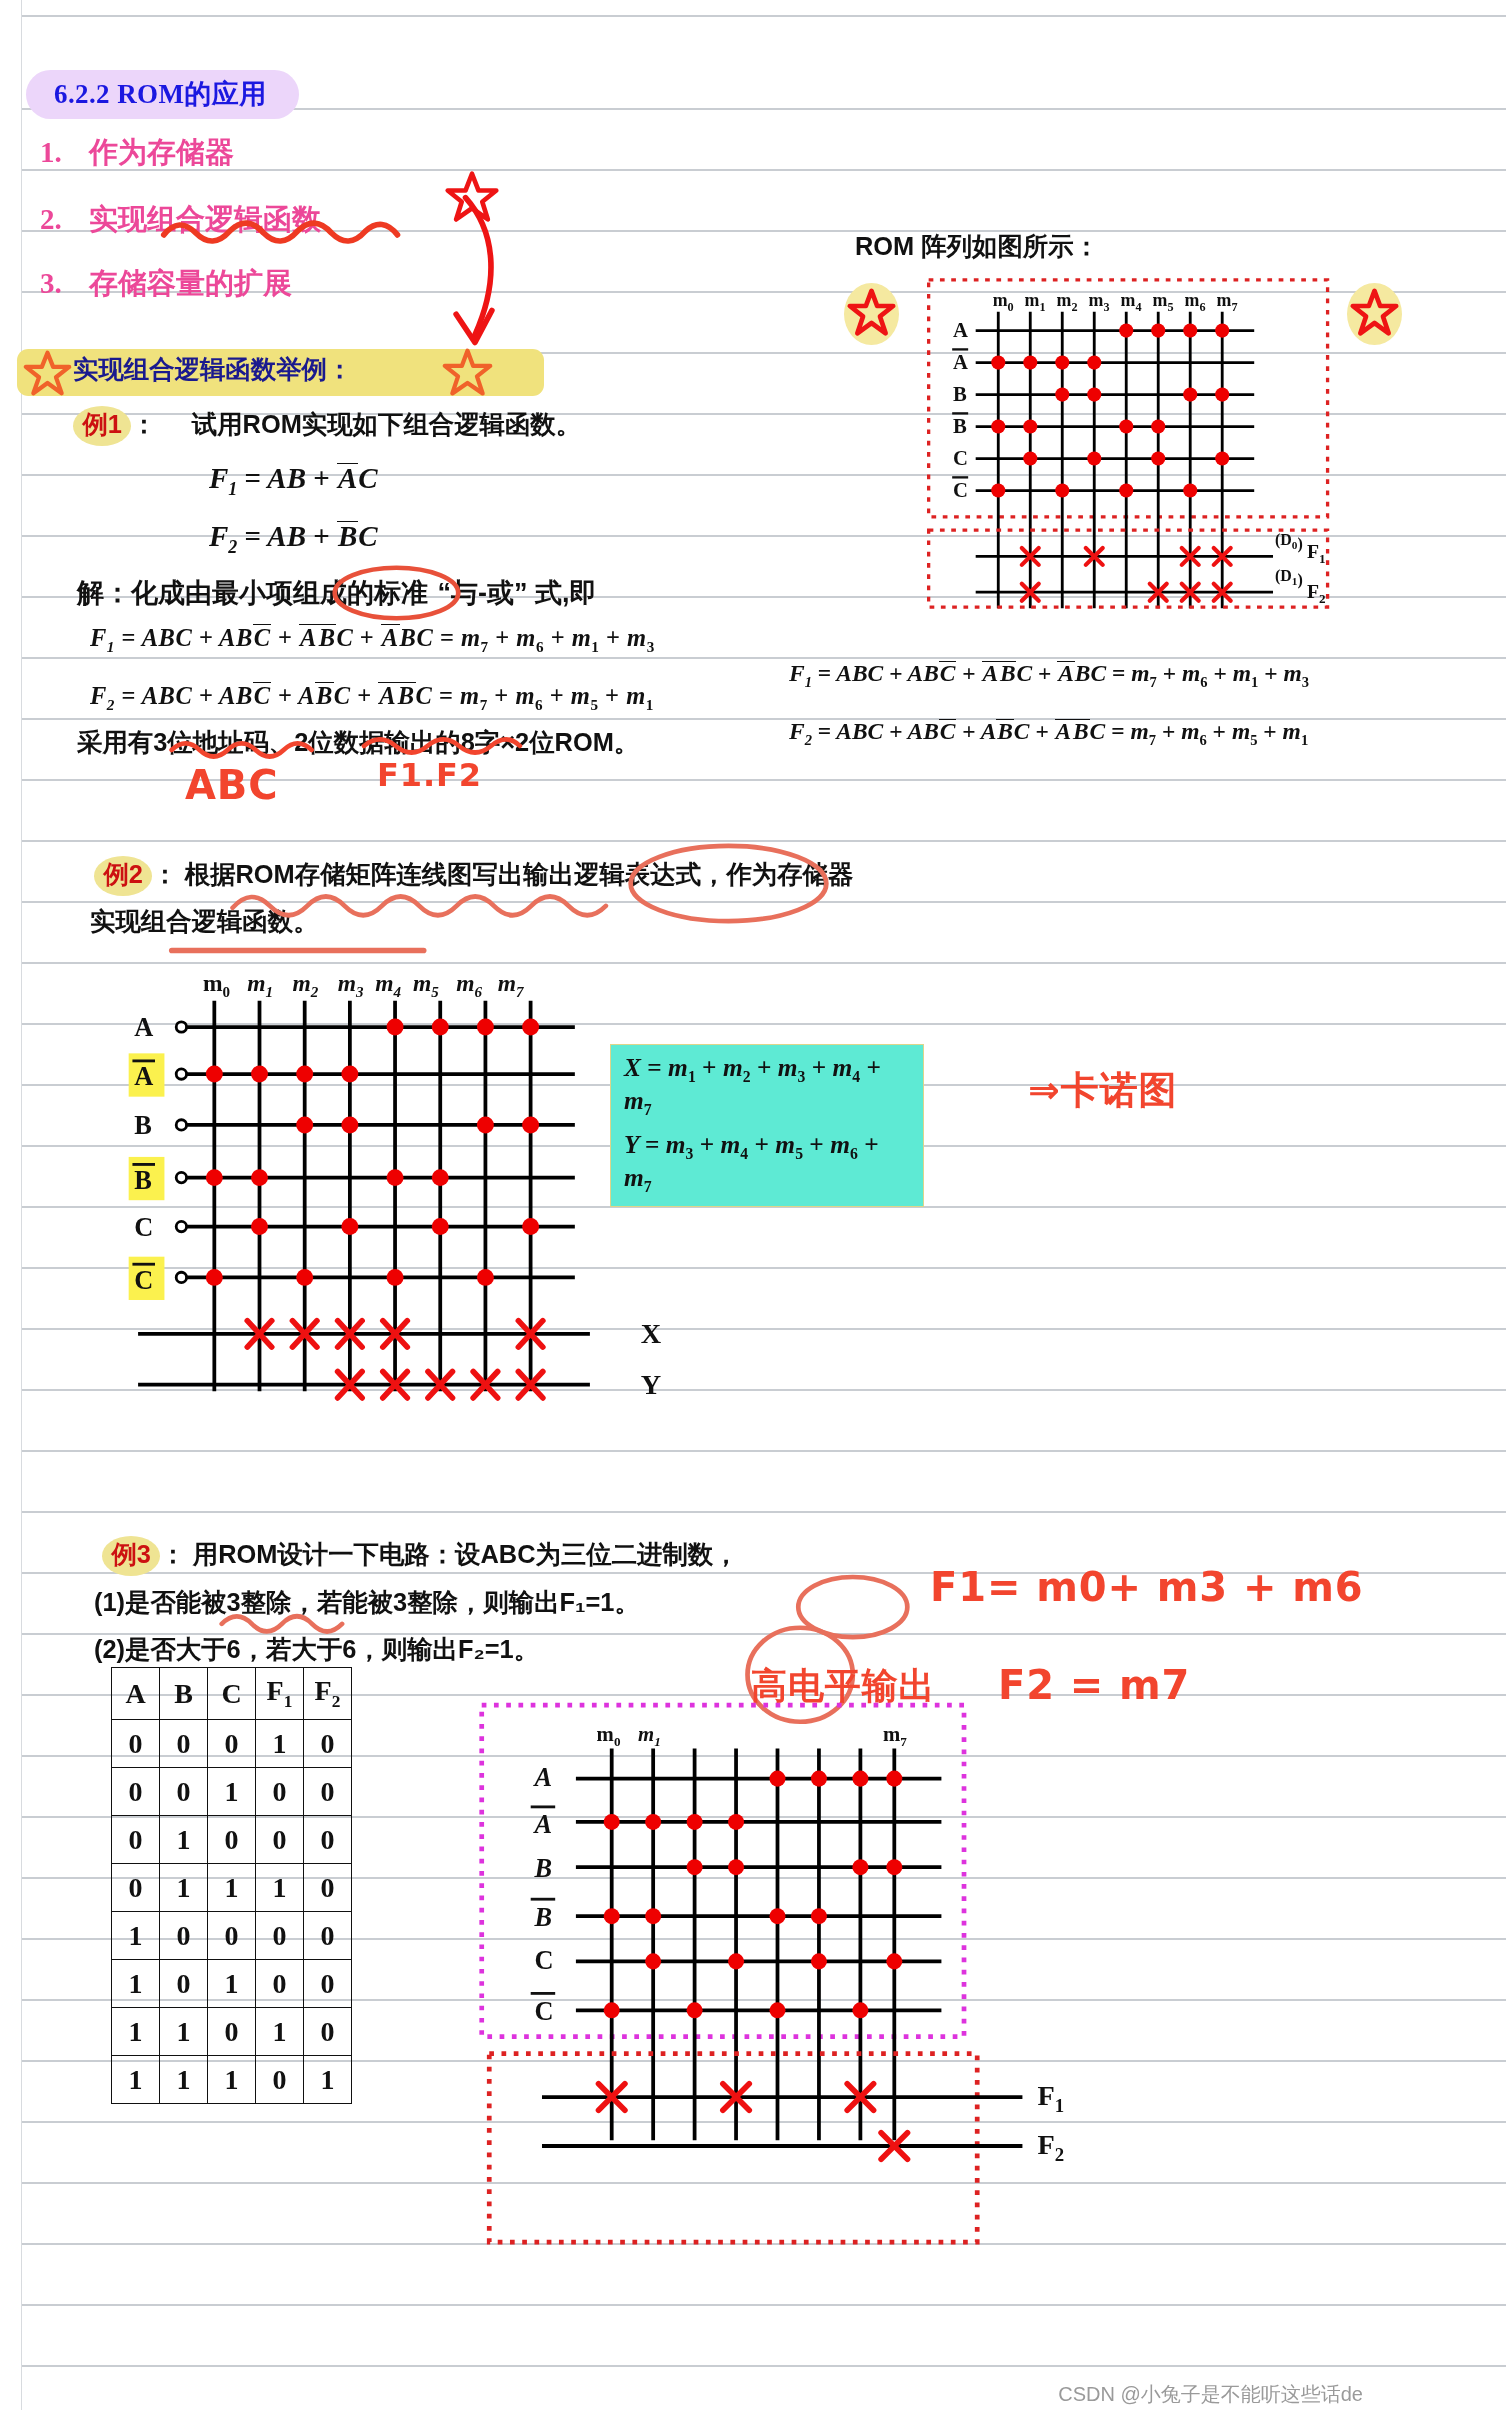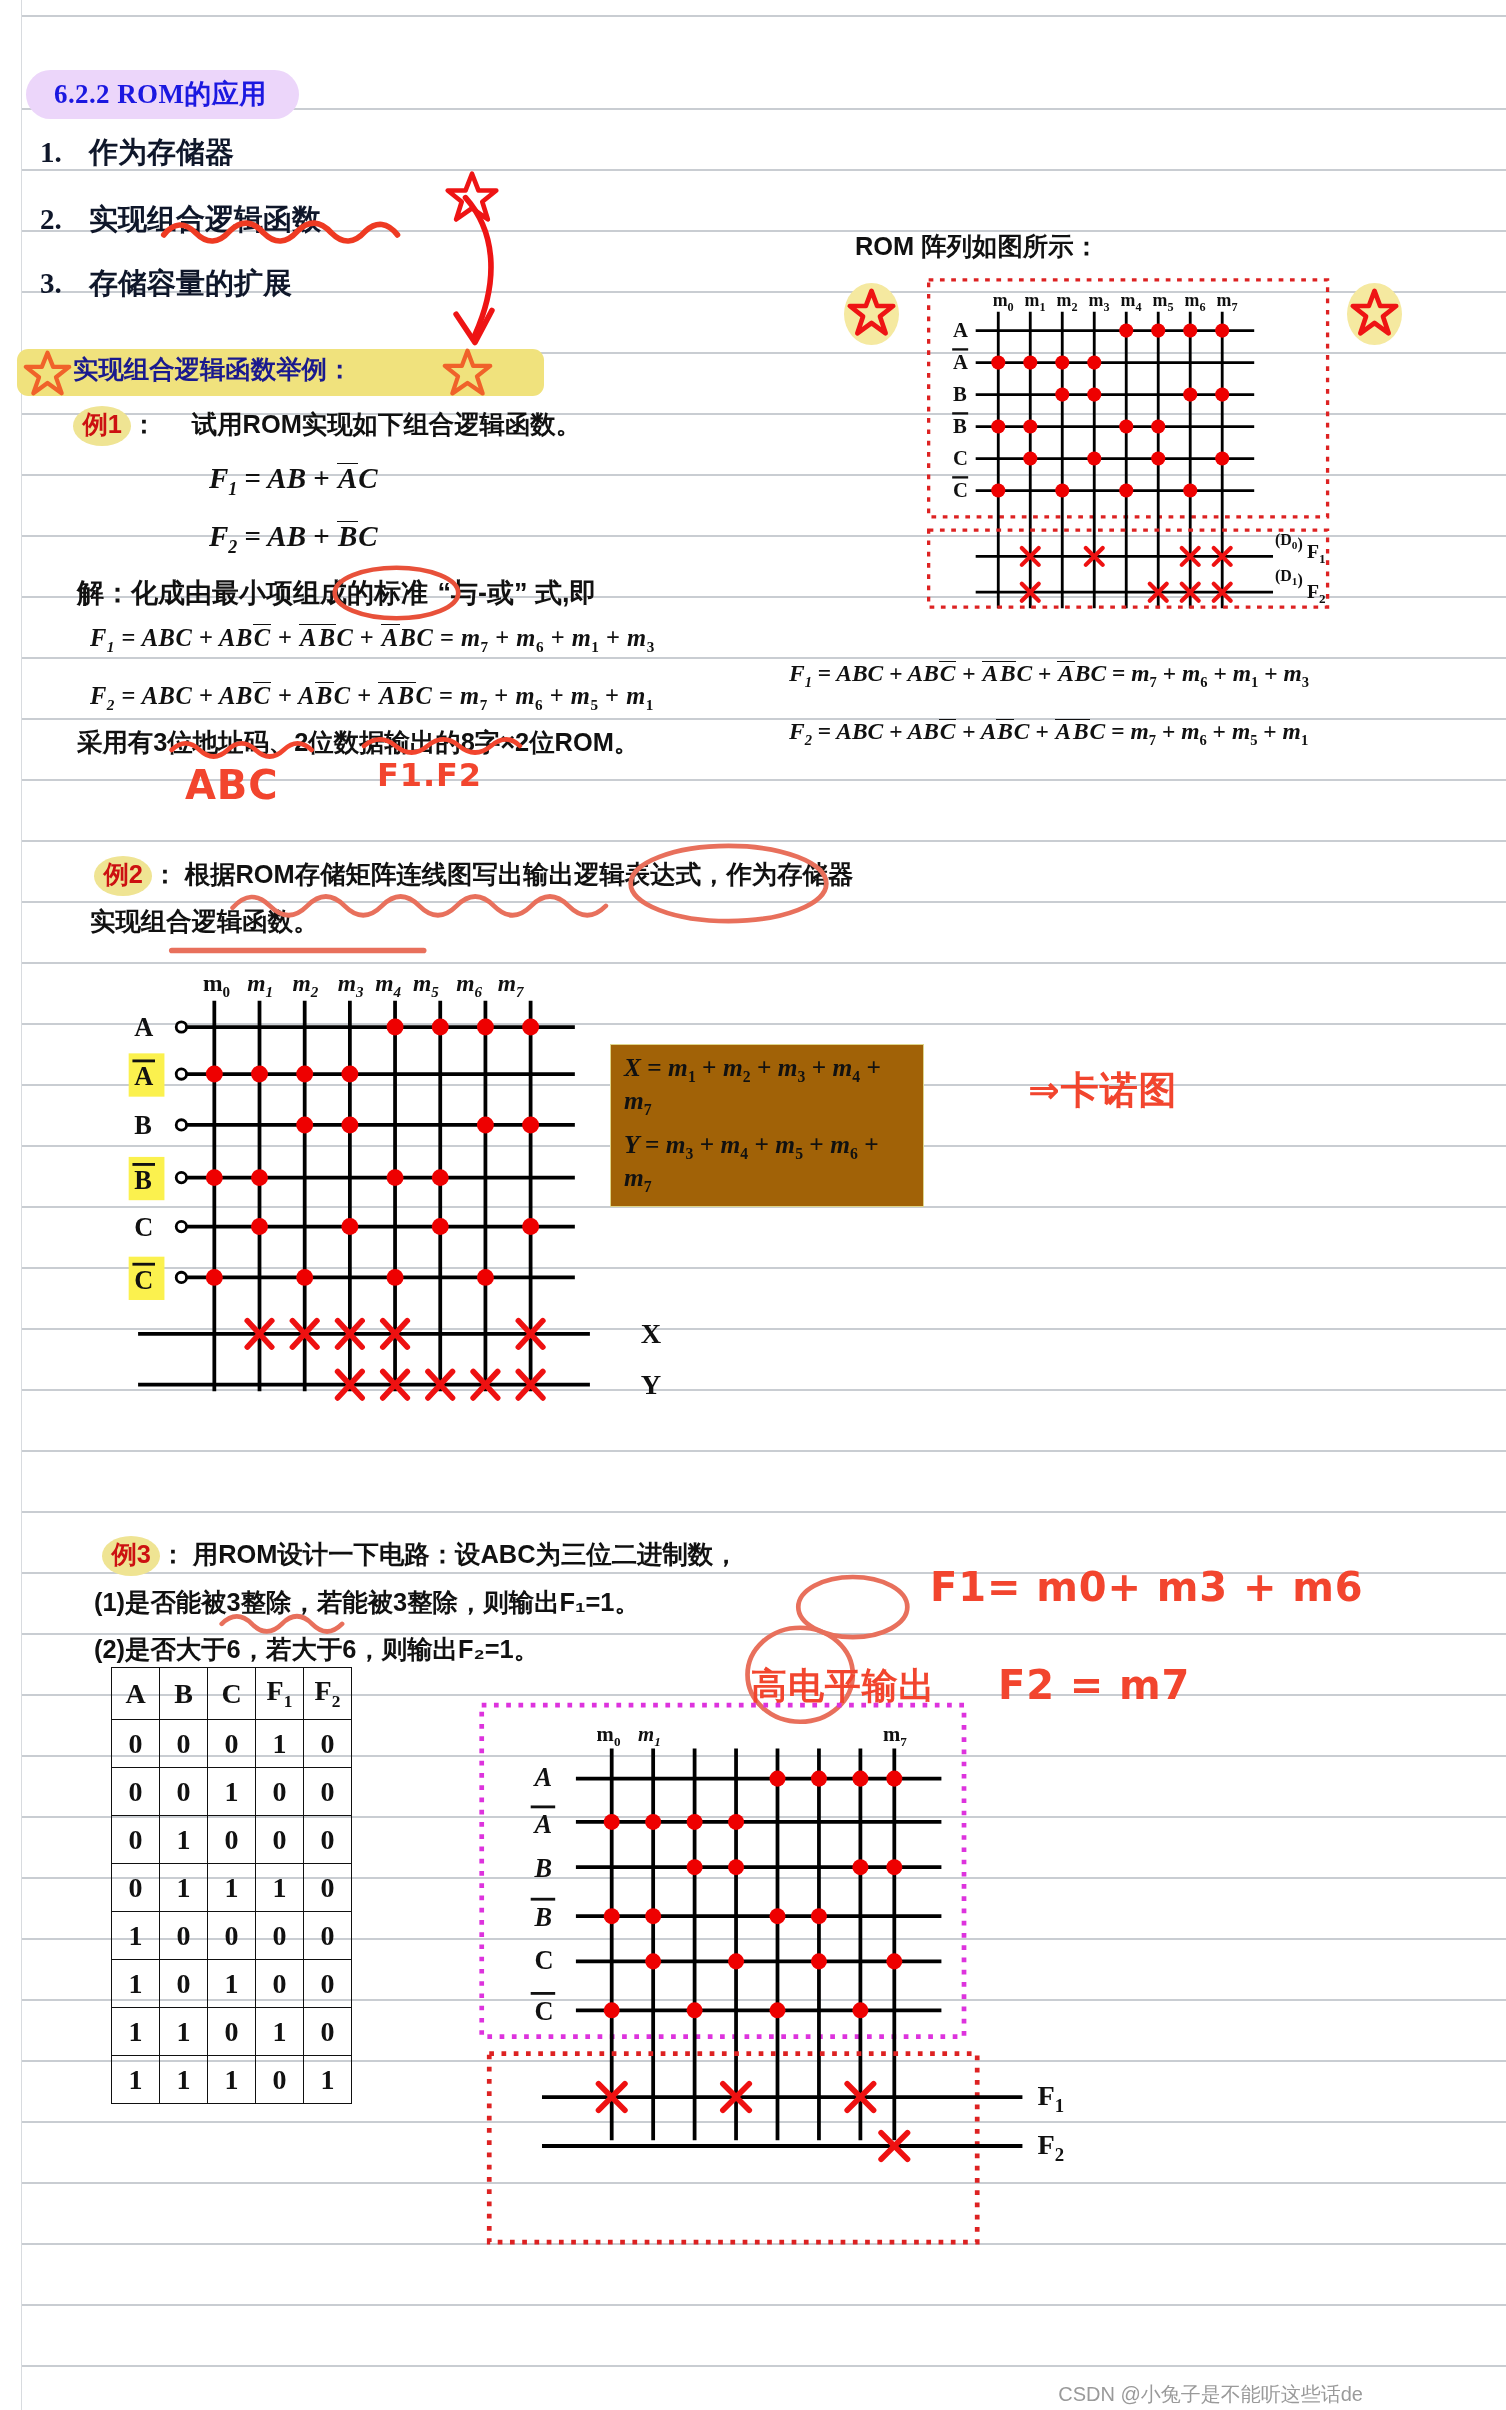--- a/index.html
+++ b/index.html
@@ -31,21 +31,21 @@
 
   .abs { position:absolute; }
 
   
   .title-pill{
     left:26px; top:58px;
     background:#ecd6fa; border-radius:24.5px;
     padding:5.6px 32px 7.5px 28px;
     color:#1b18e0; font-weight:bold; font-size:27px; letter-spacing:0.4px;
   }
-  .numlist { font-size:29px; font-weight:bold; color:#0f172a; font-family:"Liberation Sans", sans-serif;}
+  .numlist { font-size:29px; font-weight:bold; color:#ec4899; font-family:"Liberation Sans", sans-serif;}
   .numlist .num{ font-family:"Liberation Serif",serif; display:inline-block; width:49px;}
 
   .yellow-band{
     left:17px; top:337px; width:527px; height:47px;
     background:#f0e27d; border-radius:11.3px;
   }
   .band-text{
     left:73px; top:341px; font-size:25.4px; font-weight:bold; color:#1a1a8e;
     font-family:"Liberation Sans", sans-serif;
     text-align:right;
@@ -64,21 +64,21 @@
   .math .op { font-style:normal; }
   .ovl { border-top:1.9px solid #111; padding:0 0.9px; display:inline-block; line-height:1.02;}
   .sub { font-size:0.62em; vertical-align:sub; font-style:italic;}
   .nsub{ font-size:0.62em; vertical-align:sub; font-style:normal;}
 
   
   svg { display:block; overflow:visible; }
 
   
   .eqbox{
-    background:#a16207; border:0.9px solid #ded58a;
+    background:#5eead4; border:0.9px solid #ded58a;
     padding:7.5px 17px 9.4px 13px;
   }
 
   
   table.tt{ border-collapse:collapse; }
   table.tt td, table.tt th{
     border:0.9px solid #111; width:45px; height:45px;
     text-align:center; vertical-align:middle;
     font-family:"Liberation Serif", serif; font-weight:bold; font-size:28px; color:#111;
   }

